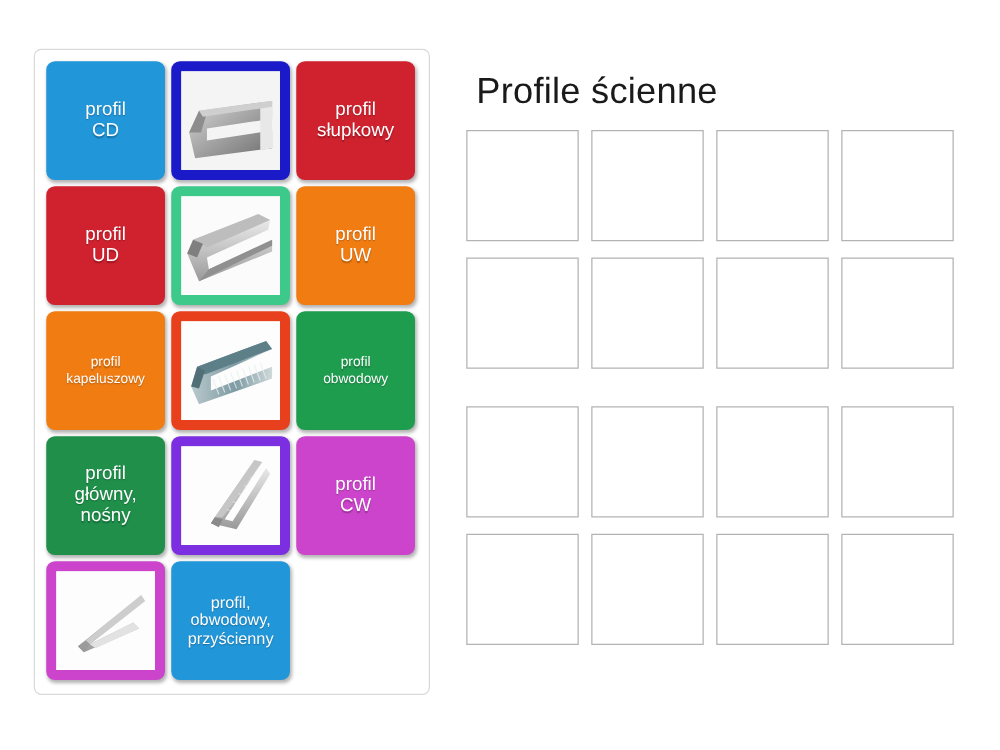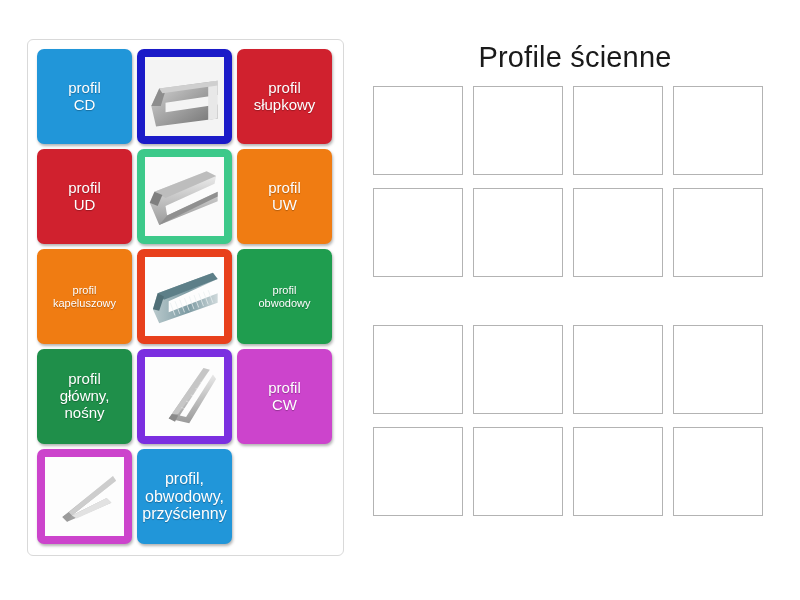--- a/index.html
+++ b/index.html
@@ -64,21 +64,21 @@
   .tile-label {
     color: #ffffff;
     font-weight: normal;
     text-align: center;
     line-height: 1.12;
     text-shadow: 0 1px 1px rgba(0,0,0,0.28);
     padding: 0 4px;
     font-size: 15px;
   }
   .tile-label.sm { font-size: 11px; }
-  .tile-label.xs { font-size: 16px; }
+  .tile-label.xs { font-size: 13px; }
 
   
   .tile.pic { padding: 8px; }
   .tile.pic .mat {
     width: 100%;
     height: 100%;
     background: #ffffff;
     display: flex;
     align-items: center;
     justify-content: center;
@@ -89,24 +89,23 @@
   
   .group {
     position: absolute;
     left: 365px;
     width: 420px;
   }
   .group-title {
     font-size: 29px;
     font-weight: 400;
     color: #1a1a1a;
-    text-align: center;
     letter-spacing: 0.2px;
     line-height: 1;
-    margin: 0;
+    margin: 16px;
     padding: 0;
   }
   .zone-grid {
     display: grid;
     grid-template-columns: repeat(4, 90px);
     grid-template-rows: repeat(2, 89px);
     column-gap: 10px;
     row-gap: 13px;
     margin-top: 14px;
     margin-left: 8px;

